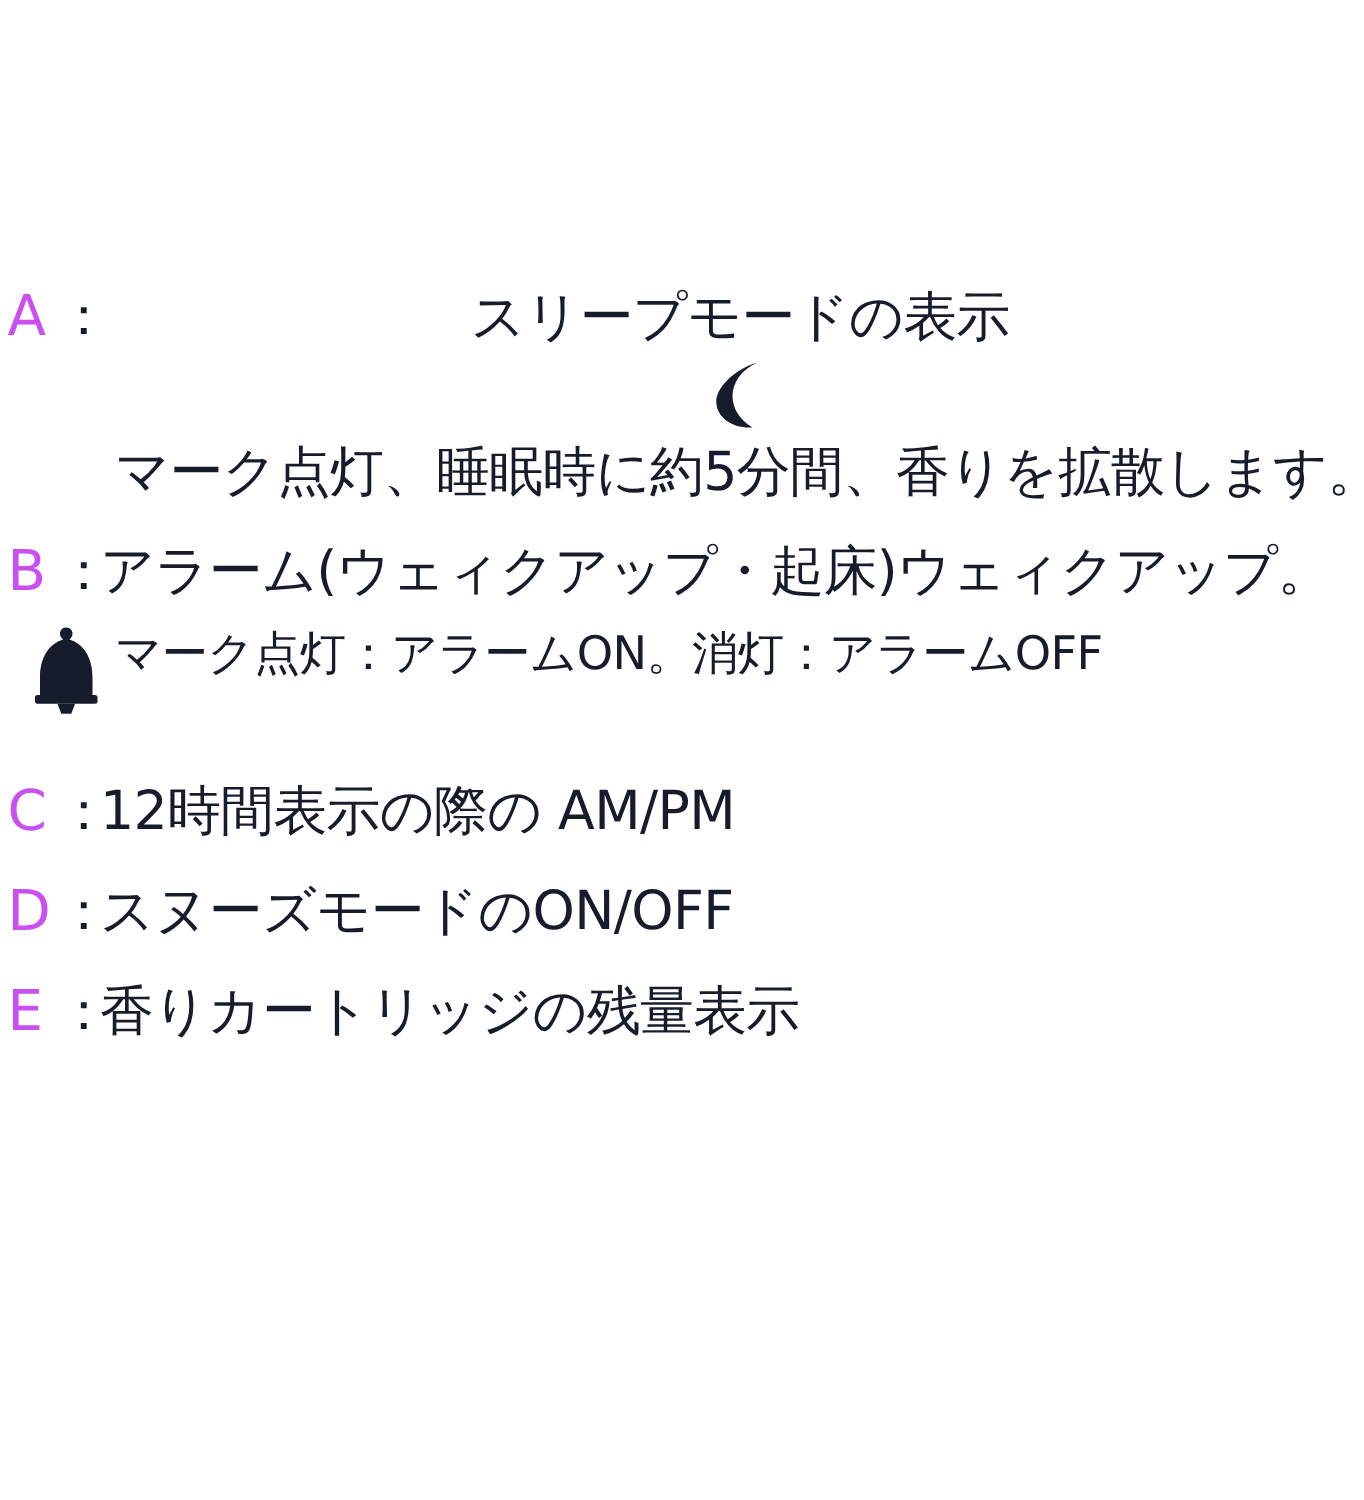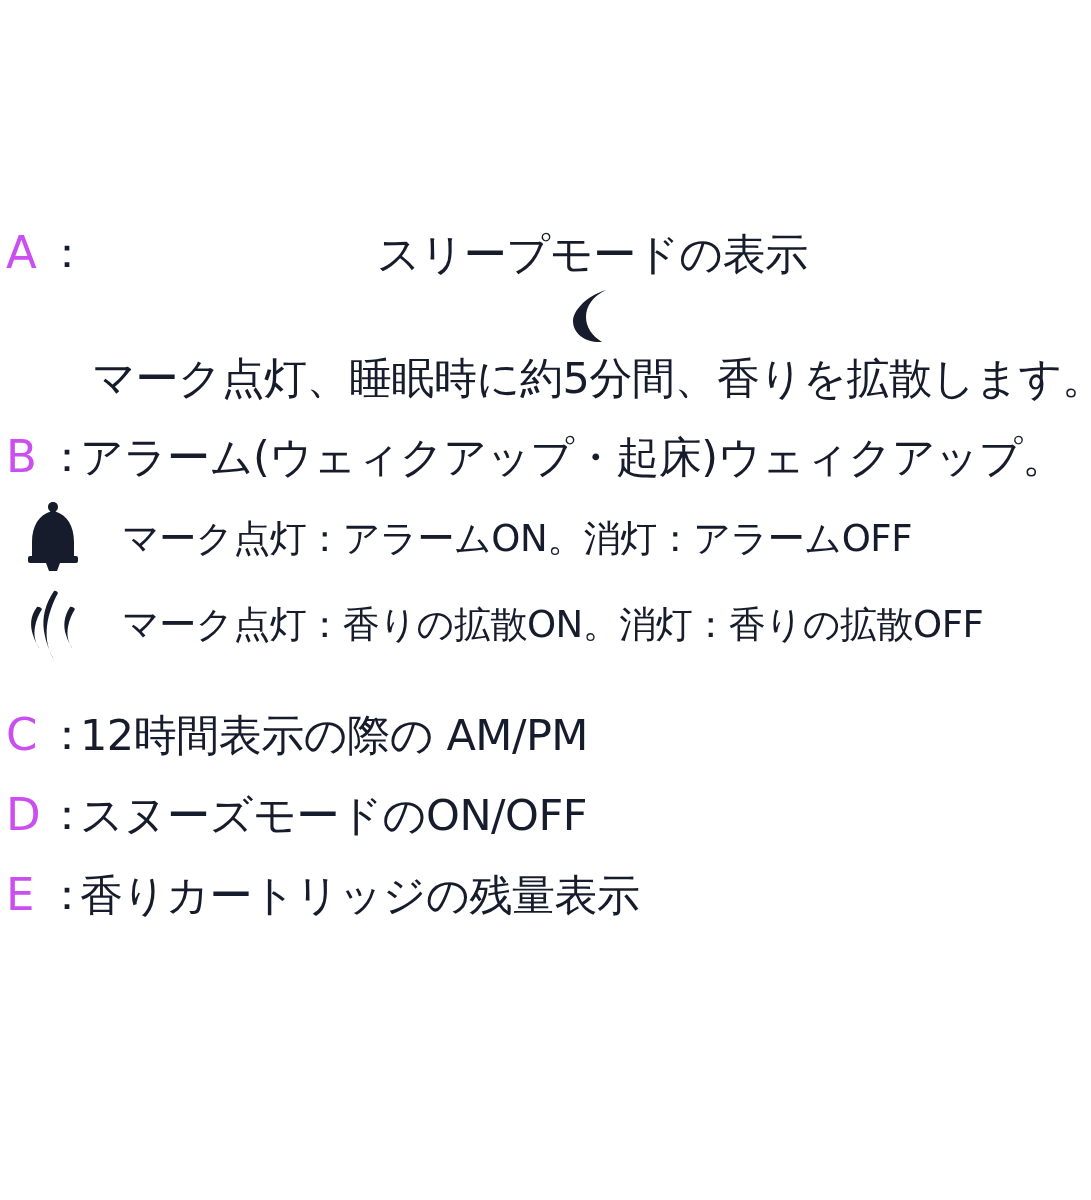--- a/index.html
+++ b/index.html
@@ -96,25 +96,24 @@
   }
 
   
   .row-b {
     margin-bottom: 8px;
   }
 
   
   .sub-row {
     display: flex;
-    align-items: center;
+    align-items: flex-start;
     width: 918px;
     box-sizing: border-box;
     padding-left: 14px;
-    gap: 30px;
   }
   .sub-icon {
     flex: 0 0 auto;
     width: 78px;
     height: 86px;
     display: flex;
     align-items: center;
     justify-content: center;
   }
   .sub-text {
@@ -170,36 +169,20 @@
                    C 17 15, 10 26, 10 42 L 10 56 L 52 56 L 52 42
                    C 52 26, 45 15, 33.5 11.5 C 35 10.5, 36 9, 36 7
                    C 36 4.5, 34.5 2, 31 2 Z" fill="#161c2b"></path>
           <rect x="6" y="56" width="50" height="7" rx="2" fill="#161c2b"></rect>
           <path d="M24 63 L 38 63 L 35 71 L 27 71 Z" fill="#161c2b"></path>
         </svg>
       </span>
       <span class="sub-text">マーク点灯：アラームON。消灯：アラームOFF</span>
     </div>
 
-    <div class="sub-row">
-      <span class="sub-icon">
-        <svg width="58" height="80" viewBox="0 0 58 80" aria-hidden="true">
-          <path d="M13 22 C 6 31, 6 41, 9 50 C 11 56, 13 60, 16 64
-                   C 11 58, 9.5 50, 11 42 C 12 35, 15 29, 18 24
-                   C 16.5 22.5, 14.5 21.5, 13 22 Z" fill="#161c2b"></path>
-          <path d="M30 6 C 21 19, 18 33, 20 46 C 22 58, 26 68, 31 76
-                   C 24 66, 21.5 54, 23 41 C 24.5 29, 29 17, 34 8
-                   C 33 6.5, 31.5 5.5, 30 6 Z" fill="#161c2b"></path>
-          <path d="M46 22 C 40 31, 39 41, 42 50 C 44 56, 46 60, 49 64
-                   C 44 58, 42.5 50, 44 42 C 45 35, 48 29, 51 24
-                   C 49.5 22.5, 47.5 21.5, 46 22 Z" fill="#161c2b"></path>
-        </svg>
-      </span>
-      <span class="sub-text">マーク点灯：香りの拡散ON。消灯：香りの拡散OFF</span>
-    </div>
 
     <div class="row row-c">
       <span class="key-letter">C</span>
       <span class="colon">：</span>
       <span class="body-text">12時間表示の際の AM/PM</span>
     </div>
 
     <div class="row row-d">
       <span class="key-letter">D</span>
       <span class="colon">：</span>

